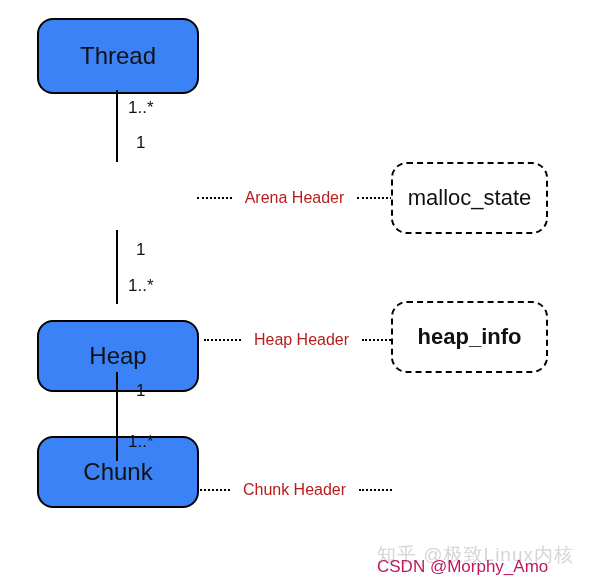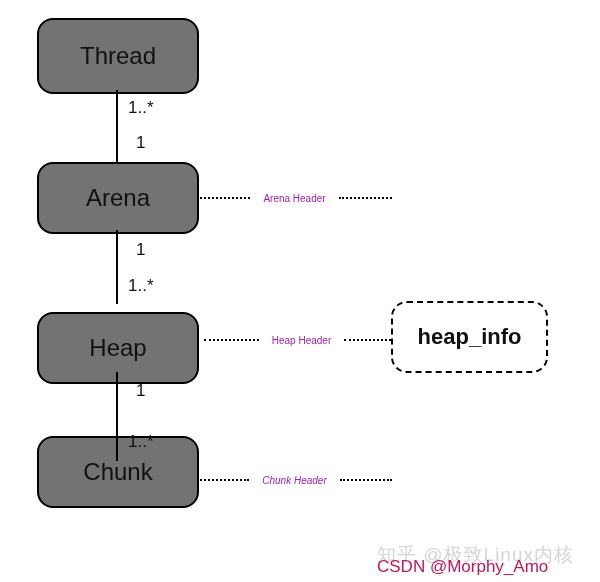--- a/index.html
+++ b/index.html
@@ -11,30 +11,30 @@
     font-family: "Liberation Sans", sans-serif;
     overflow: hidden;
   }
   .node {
     position: absolute;
     left: 37px;
     width: 158px;
     height: 68px;
     border: 2px solid #000000;
     border-radius: 16px;
-    background: #737373;
+    background: #3b82f6;
     display: flex;
     align-items: center;
     justify-content: center;
     font-size: 24px;
     color: #111111;
   }
   .node-thread { top: 18px; height: 72px; }
   .node-arena  { top: 162px; }
-  .node-heap   { top: 312px; }
+  .node-heap   { top: 320px; }
   .node-chunk  { top: 436px; }
 
   .struct {
     position: absolute;
     left: 391px;
     width: 153px;
     height: 68px;
     border: 2px dashed #000000;
     border-radius: 16px;
     background: #ffffff;
@@ -74,30 +74,30 @@
   .connector {
     position: absolute;
     left: 197px;
     width: 195px;
     height: 20px;
     display: flex;
     align-items: center;
   }
   .connector-arena { top: 188px; }
   .connector-heap  { top: 330px; margin-left: 7px; }
-  .connector-chunk { top: 470px; font-style: italic; }
+  .connector-chunk { top: 480px; }
   .dots {
     flex: 1;
     border-top: 2px dotted #000000;
     height: 0;
   }
   .conn-label {
     margin: 0 13px;
-    font-size: 10px;
-    color: #a21caf;
+    font-size: 16px;
+    color: #b91c1c;
     white-space: nowrap;
   }
 
   .watermark {
     position: absolute;
     right: 26px;
     top: 544px;
     user-select: none;
   }
   .wm1 {
@@ -115,23 +115,20 @@
     white-space: nowrap;
   }
 </style>
 </head>
 <body>
 
 <div class="canvas">
 
   <div class="node node-thread">
     <span>Thread</span>
-  </div>
-  <div class="node node-arena">
-    <span>Arena</span>
   </div>
   <div class="node node-heap">
     <span>Heap</span>
   </div>
   <div class="node node-chunk">
     <span>Chunk</span>
   </div>
 
   <div class="vline vline-1"></div>
   <div class="vline vline-2"></div>
@@ -153,20 +150,23 @@
     <div class="dots"></div>
     <div class="conn-label">Heap Header</div>
     <div class="dots"></div>
   </div>
   <div class="connector connector-chunk">
     <div class="dots"></div>
     <div class="conn-label">Chunk Header</div>
     <div class="dots"></div>
   </div>
 
+  <div class="struct struct-malloc-state">
+    <span>malloc_state</span>
+  </div>
   <div class="struct struct-heap-info">
     <span>heap_info</span>
   </div>
 
   <div class="watermark">
     <div class="wm1">知乎 @极致Linux内核</div>
     <div class="wm2">CSDN @Morphy_Amo</div>
   </div>
 
 </div>

